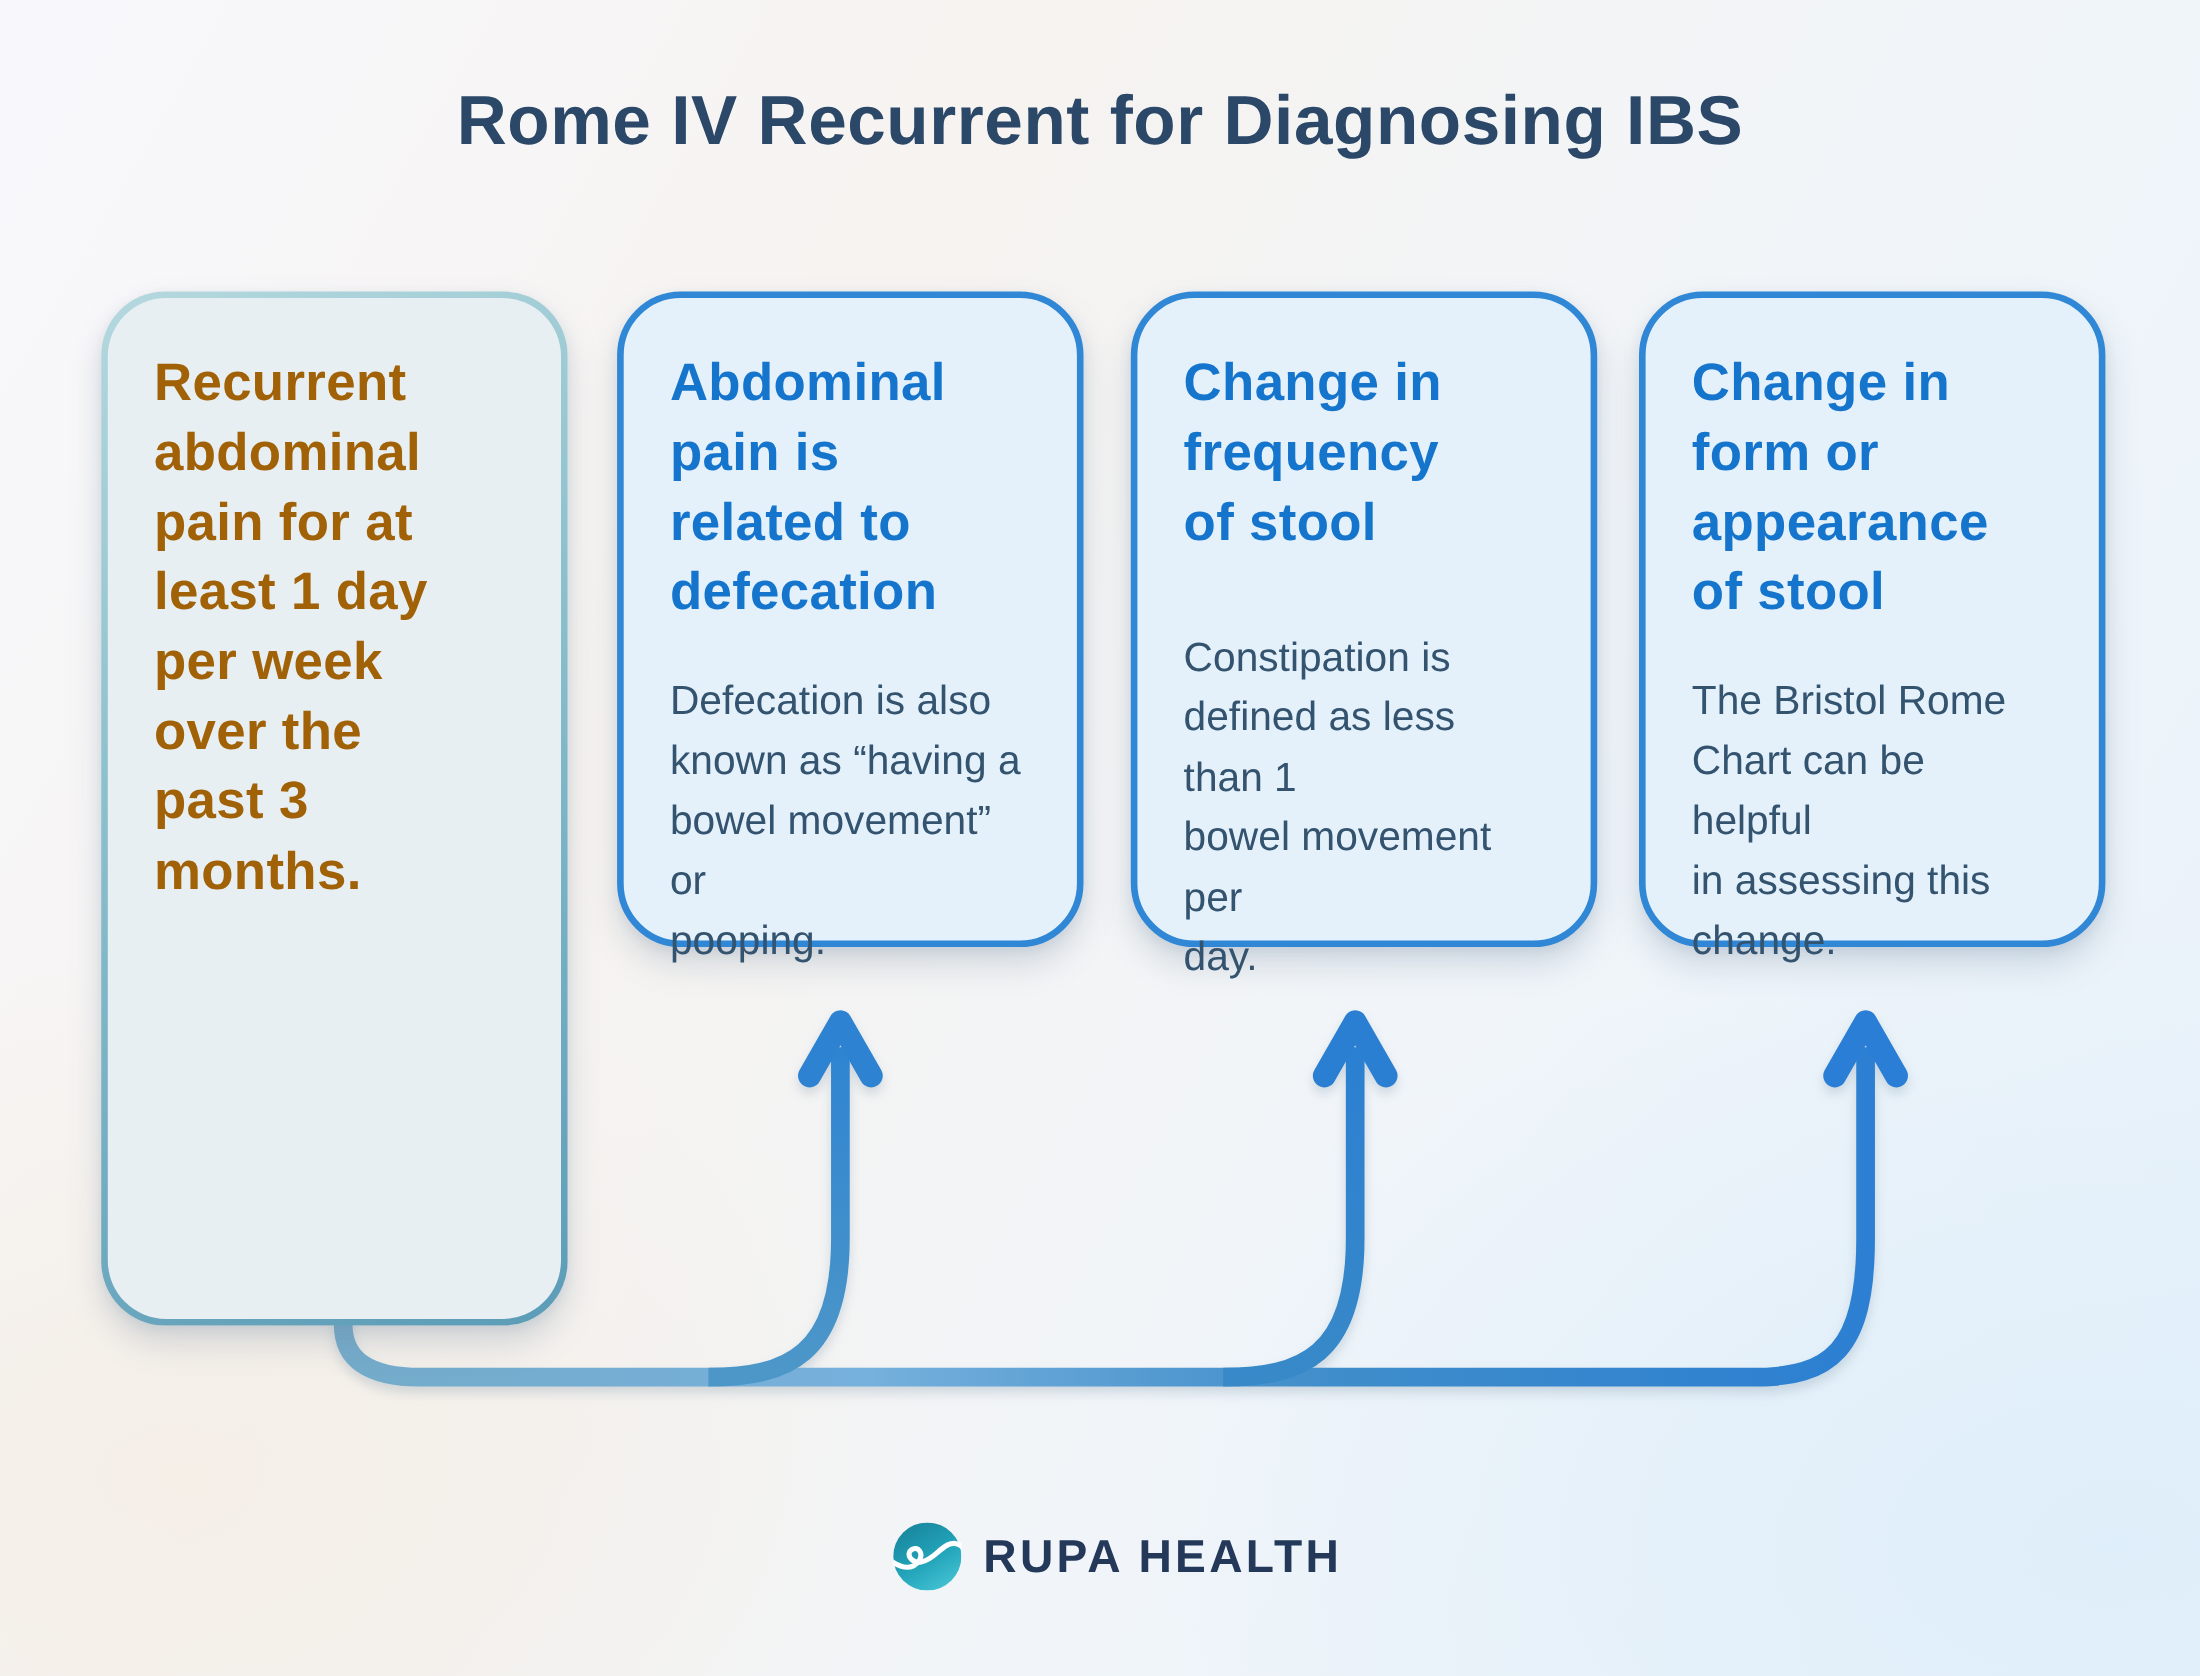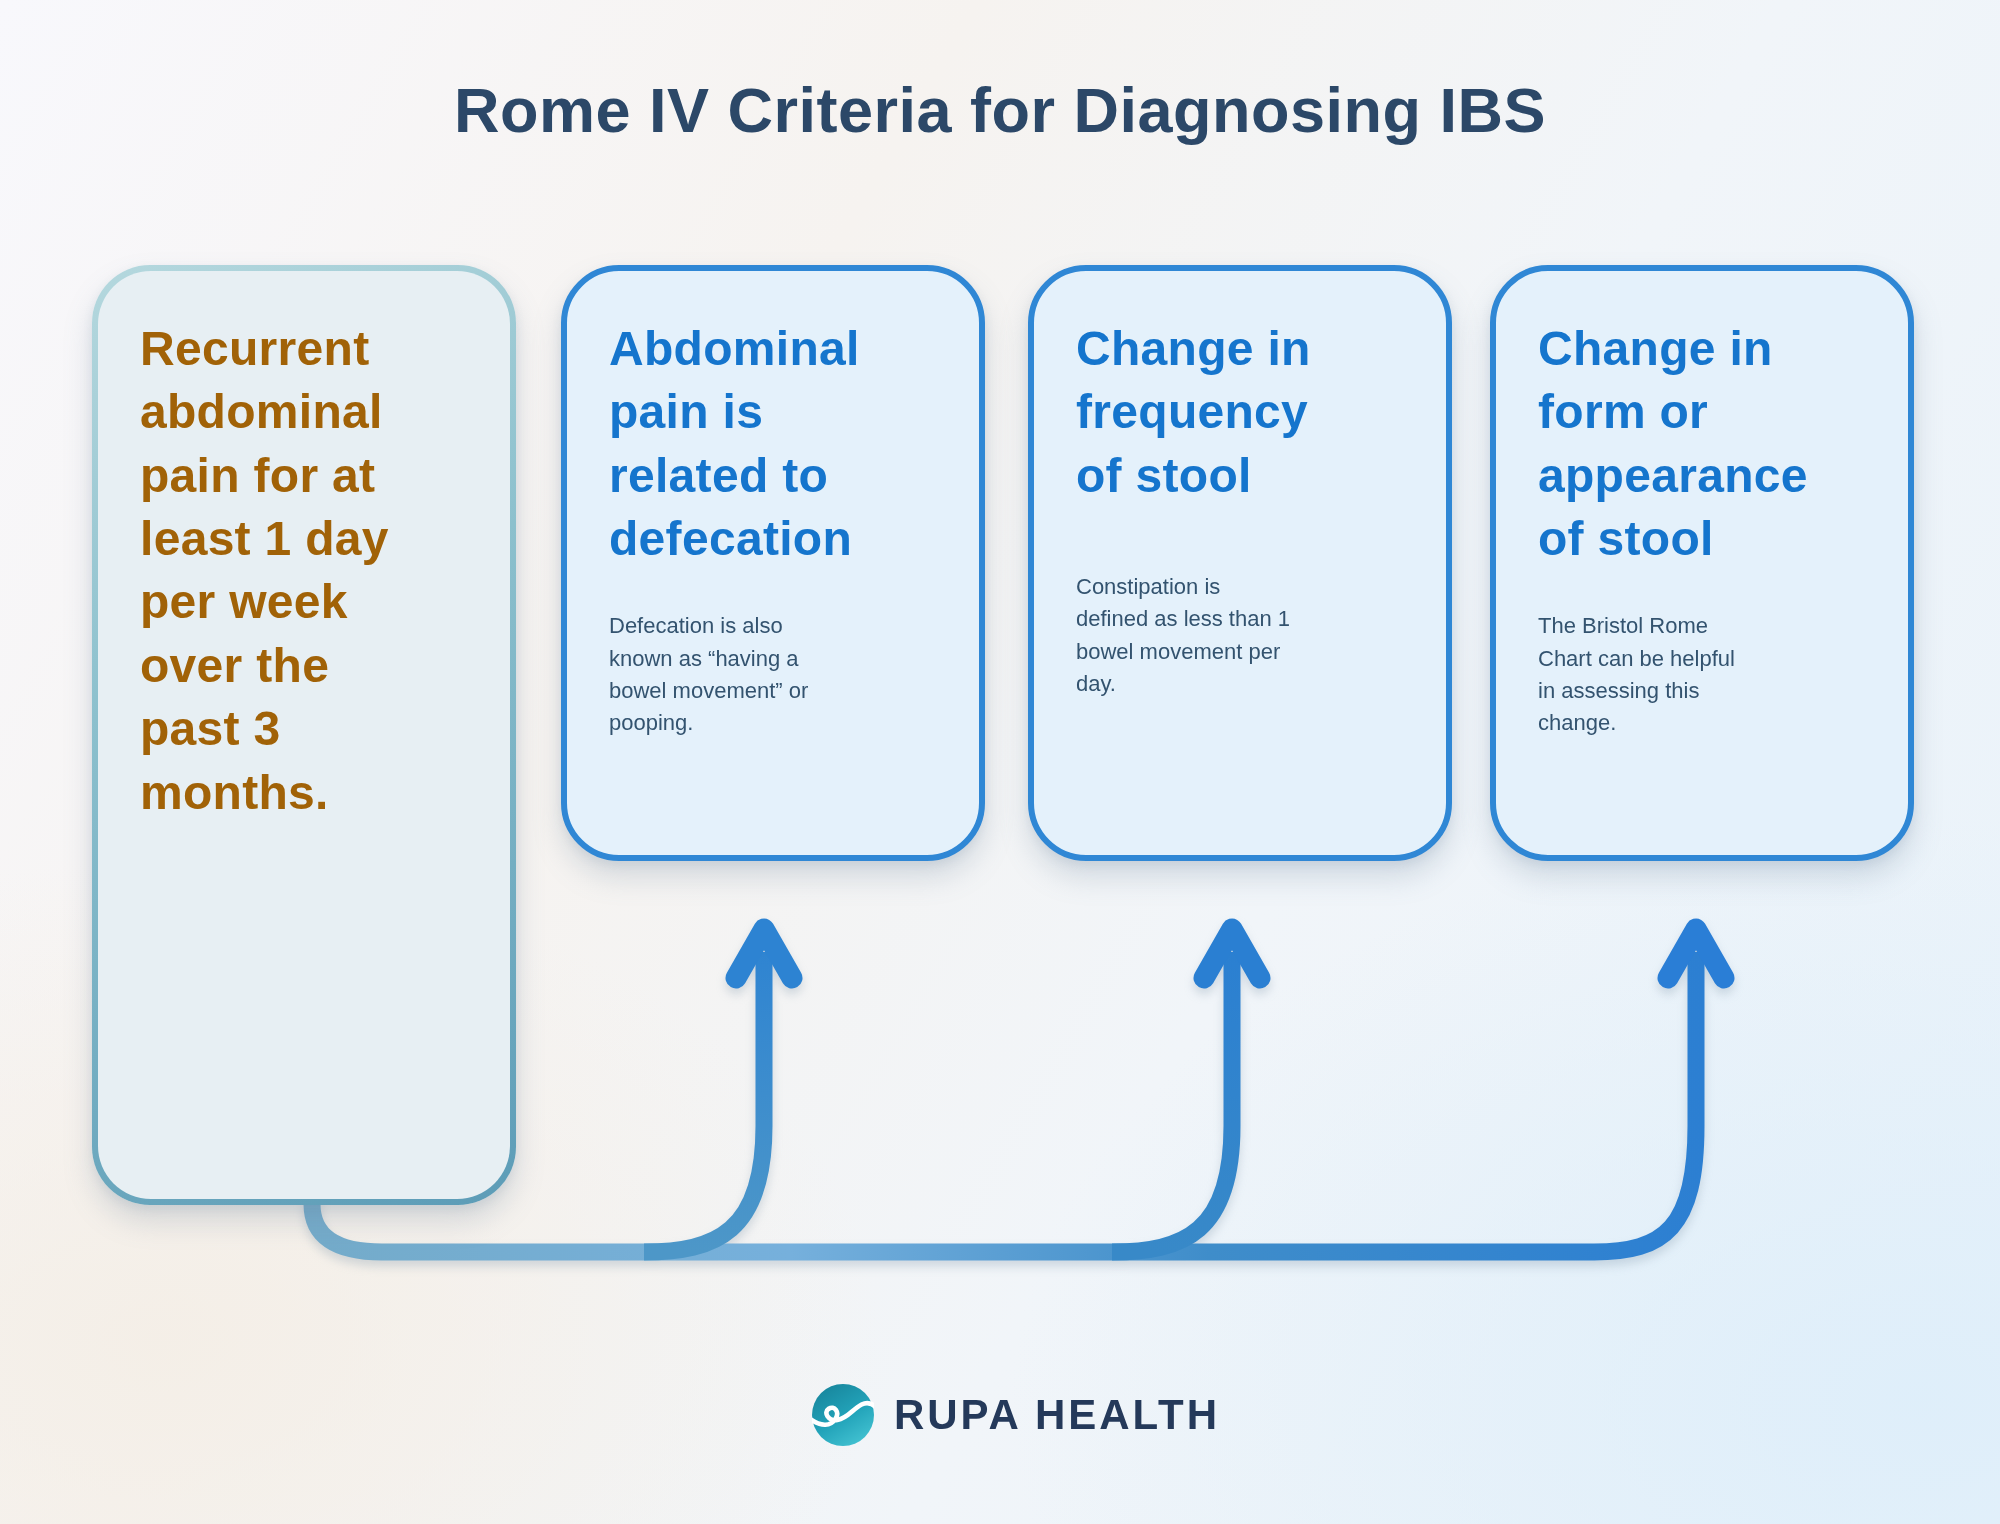--- a/index.html
+++ b/index.html
@@ -11,21 +11,21 @@
       radial-gradient(1400px 900px at 96% 92%, rgba(222,238,250,0.95) 0%, rgba(222,238,250,0) 65%),
       linear-gradient(120deg,#f8f8fc 0%,#f6f3f0 34%,#f1f5f9 62%,#e8f2fa 100%);
   }
   .title{
     position:absolute;top:74px;left:0;width:100%;text-align:center;
     font-size:63px;font-weight:700;letter-spacing:0.5px;color:#2c4868;
   }
   .card{position:absolute;top:265px;box-sizing:border-box;border-radius:58px;
         box-shadow:0 16px 28px rgba(110,135,160,0.25),0 4px 10px rgba(110,135,160,0.12);}
   .card h2{margin:0;font-size:48px;font-weight:700;line-height:1.32;white-space:pre-line;letter-spacing:0.3px;}
-  .card p{margin:0;font-size:22px;font-weight:400;line-height:1.47;white-space:pre-line;color:#33536f;}
+  .card p{margin:0;font-size:37px;font-weight:400;line-height:1.47;white-space:pre-line;color:#33536f;}
   
   .card1{left:92px;width:424px;height:940px;padding:6px;
          background:linear-gradient(155deg,#b5d8de 0%,#8cc0cd 40%,#5c9cb7 100%);}
   .card1-inner{box-sizing:border-box;width:100%;height:100%;border-radius:53px;
                background:#e7eff3;padding:46px 42px;}
   .card1 h2{color:#a16207;}
   .card1 p{margin-top:88px;}
   
   .cardb{width:424px;height:596px;border:6px solid #2f87d5;background:#e4f1fb;padding:46px 42px;}
   .cardb h2{color:#1575cd;}
@@ -38,21 +38,21 @@
   
   .footer{position:absolute;top:1384px;left:16px;width:100%;display:flex;
           align-items:center;justify-content:center;gap:20px;}
   .brand{font-size:42px;font-weight:700;letter-spacing:3px;color:#24395a;}
 </style>
 </head>
 <body>
 
 <div id="canvas">
 
-  <div class="title">Rome IV Criteria for Diagnosing IBS</div>
+  <div class="title">Rome IV Recurrent for Diagnosing IBS</div>
 
   <svg id="flow" viewBox="0 0 2000 1524" aria-hidden="true">
     <defs>
       <linearGradient id="gradH" gradientUnits="userSpaceOnUse" x1="300" y1="0" x2="1700" y2="0">
         <stop offset="0" stop-color="#74abc9"></stop>
         <stop offset="0.35" stop-color="#76b0dc"></stop>
         <stop offset="0.65" stop-color="#3f8dca"></stop>
         <stop offset="1" stop-color="#2c7fd2"></stop>
       </linearGradient>
       <linearGradient id="gradS1" gradientUnits="userSpaceOnUse" x1="0" y1="1252" x2="0" y2="935">

